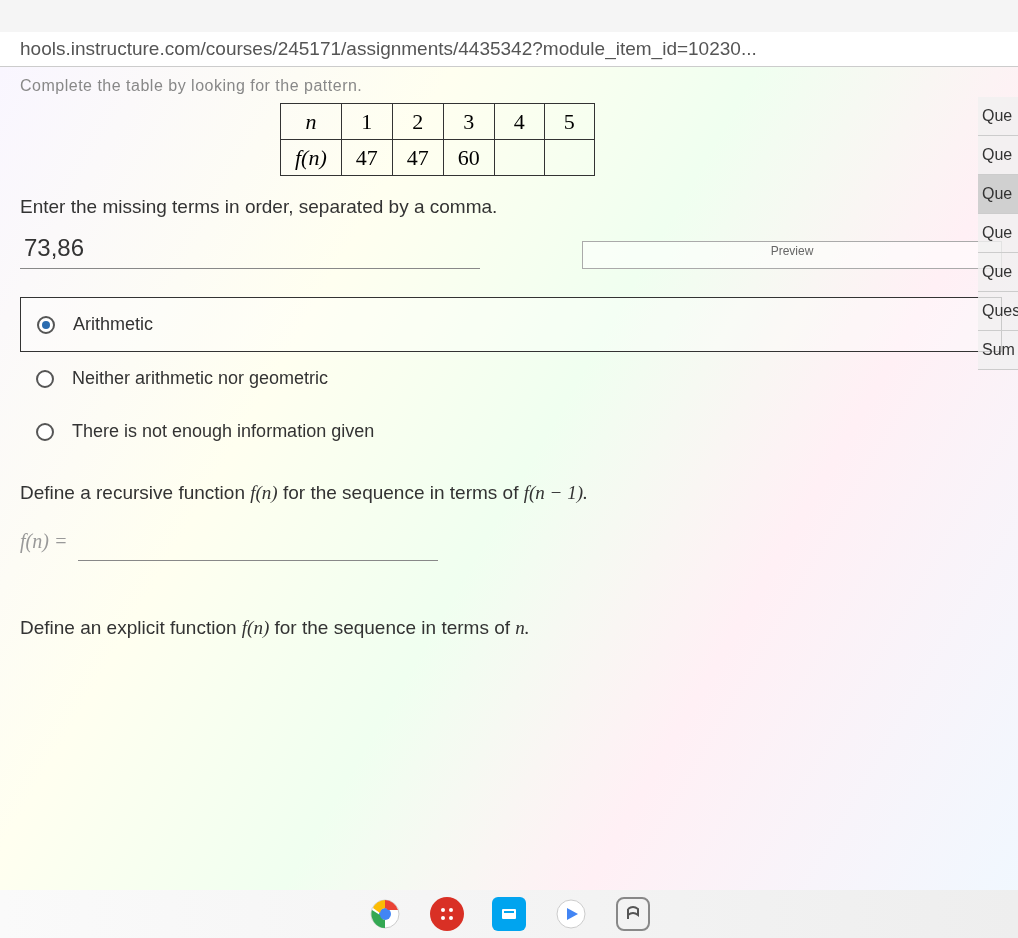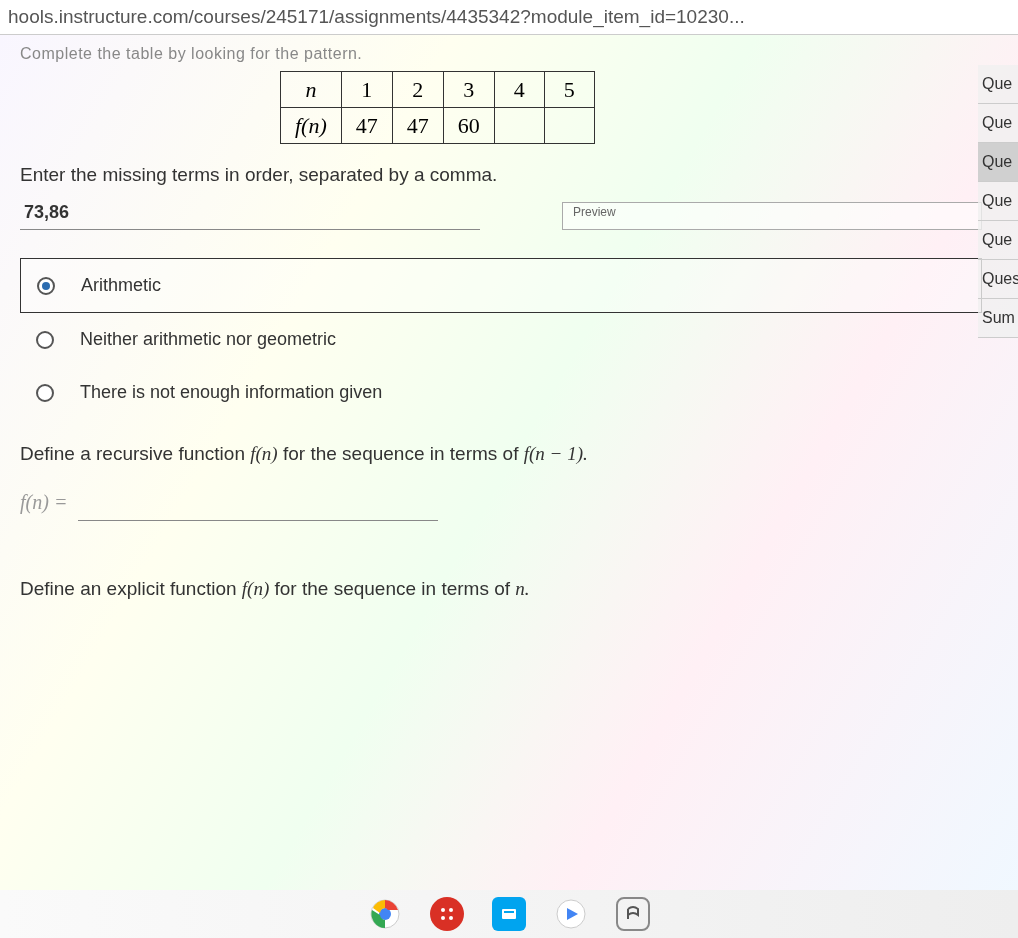--- a/index.html
+++ b/index.html
@@ -6,27 +6,28 @@
   body {
     font-family: Arial, Helvetica, sans-serif;
     background: #f5f5f5;
     width: 1018px;
     height: 938px;
     overflow: hidden;
     position: relative;
   }
   .url-bar {
     background: #fff;
-    padding: 6px 8px;
+    padding: 6px 20px;
     color: #555;
     font-size: 19px;
     border-bottom: 1px solid #ccc;
+    margin-top: 32px;
   }
   .content {
-    padding: 10px 36px 0 20px;
+    padding: 10px 16px 0 20px;
     background: linear-gradient(120deg, #f9f6ff 0%, #fffff0 30%, #f0fff0 50%, #fff0f5 70%, #f0f8ff 100%);
     height: 860px;
     position: relative;
   }
   .partial-text {
     color: #888;
     font-size: 16px;
     margin-bottom: 8px;
     letter-spacing: 0.5px;
   }
@@ -51,51 +52,50 @@
   }
   .answer-line {
     display: flex;
     align-items: flex-end;
     gap: 30px;
   }
   .text-input {
     border: none;
     border-bottom: 1px solid #888;
     background: transparent;
-    font-size: 18px;
+    font-size: 24px;
     padding: 6px 4px;
     width: 460px;
     color: #333;
     outline: none;
-    font-weight: bold;
   }
   .preview-box {
     border: 1px solid #aaa;
     background: rgba(255,255,255,0.5);
     width: 420px;
     margin-left: auto;
     padding: 2px 10px 10px 10px;
-    text-align: left;
+    text-align: center;
     position: relative;
   }
   .preview-label {
     font-size: 12px;
     color: #666;
   }
   .preview-value {
     font-family: "Times New Roman", serif;
     font-size: 22px;
     color: #111;
     font-weight: bold;
   }
   .radio-block { margin: 28px 0 24px 0; }
   .radio-item {
     display: flex;
     align-items: center;
-    gap: 26px;
+    gap: 18px;
     padding: 16px 16px;
     font-size: 18px;
     color: #333;
   }
   .radio-item.boxed {
     border: 1.5px solid #333;
     background: rgba(255,255,255,0.3);
   }
   .radio-btn {
     width: 18px; height: 18px;

